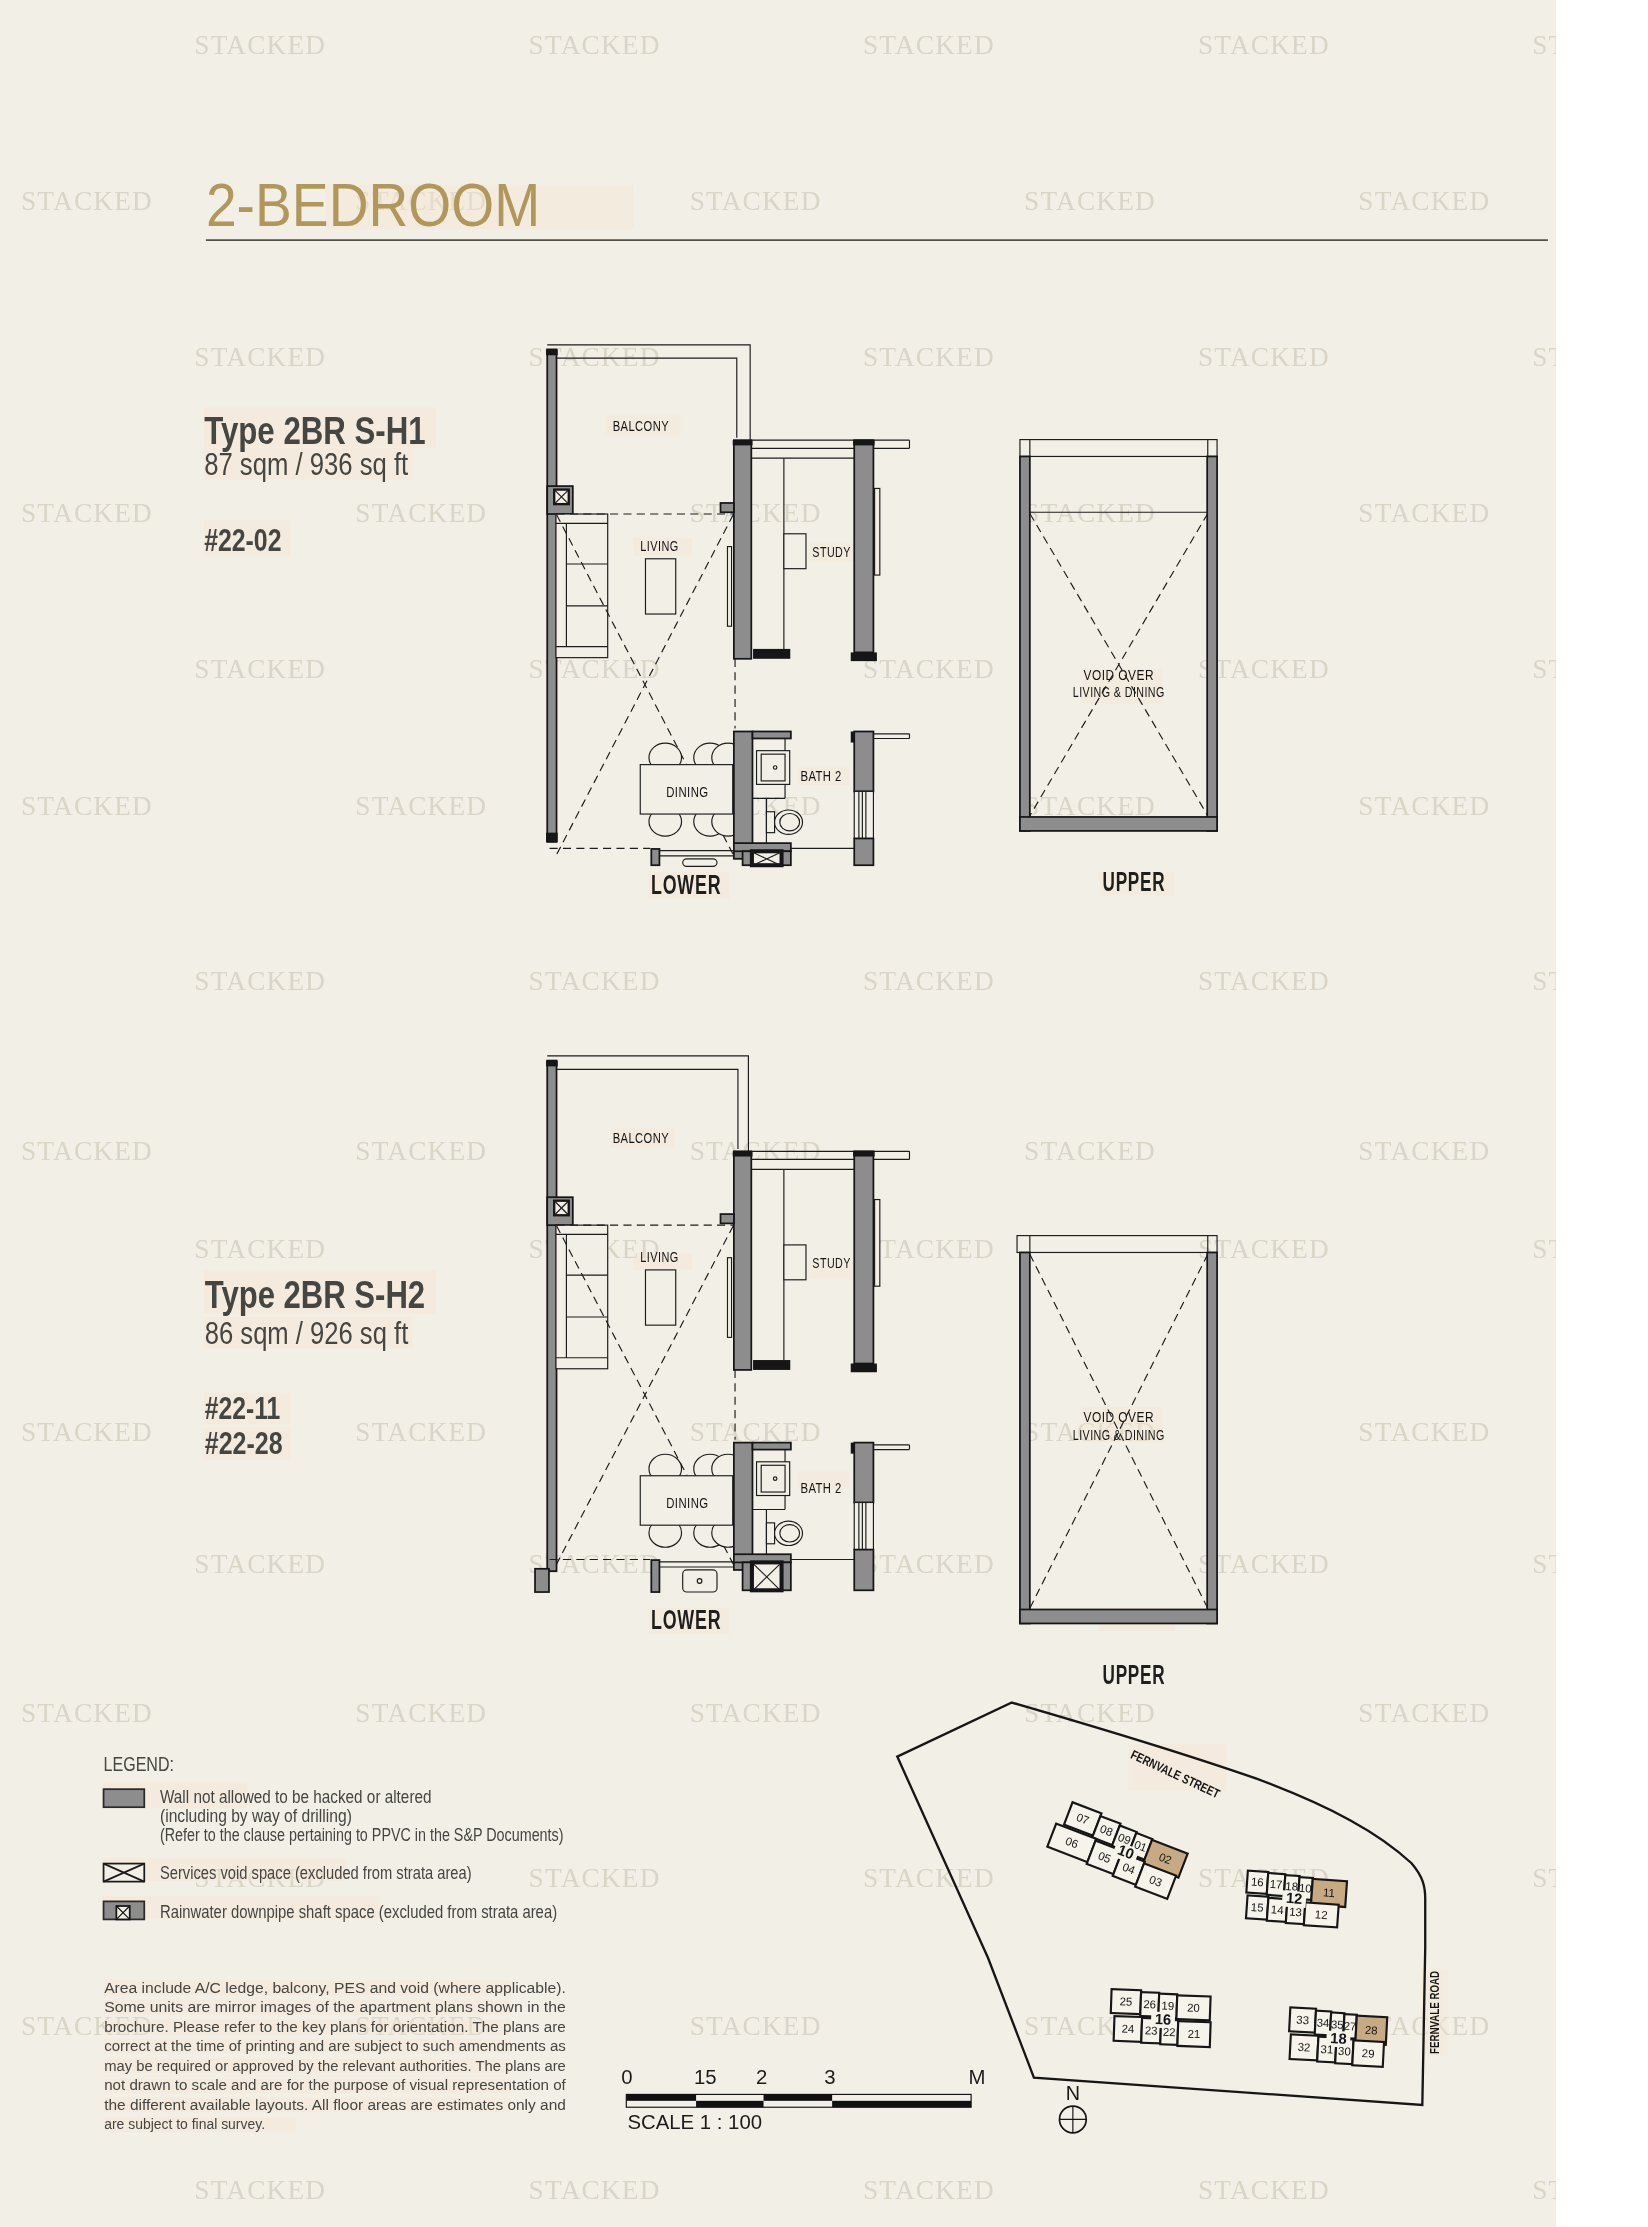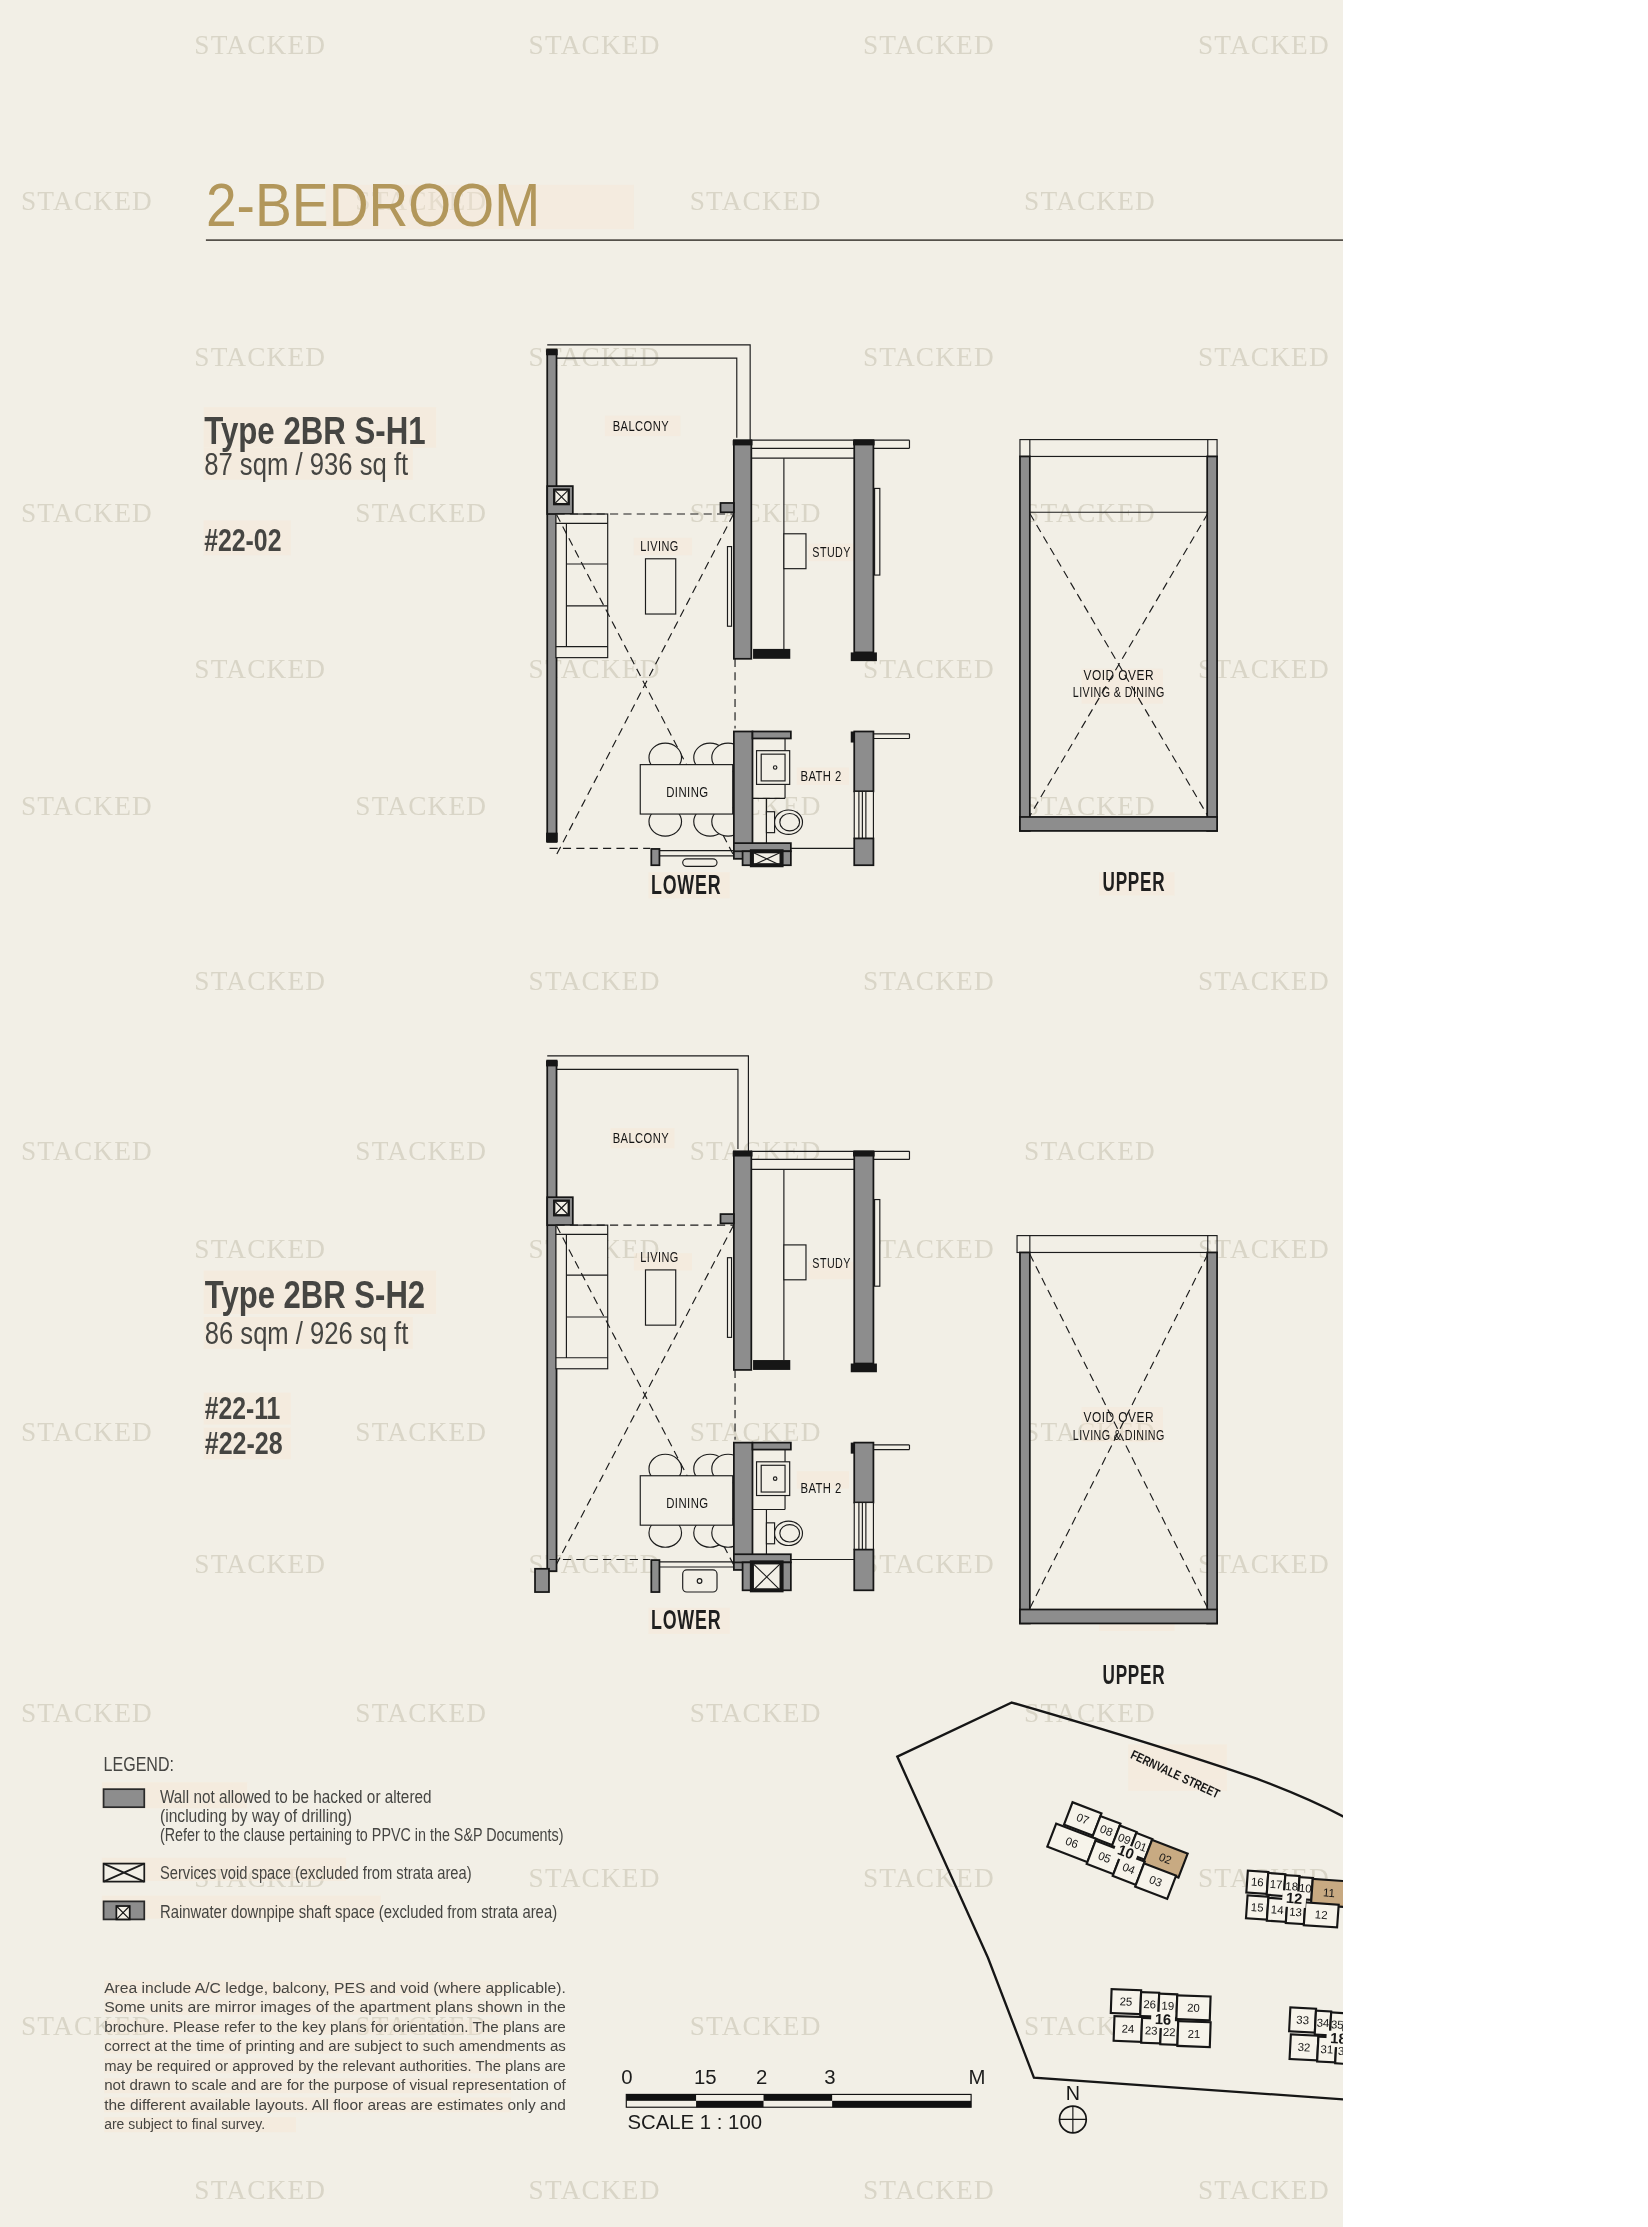--- a/index.html
+++ b/index.html
@@ -1,15 +1,15 @@
 <!DOCTYPE html>
 <html style="font-size:9.3px"><head><meta charset="utf-8">
 <style>
 html,body{margin:0;padding:0;}
-.page{position:relative;width:1343px;height:2227px;overflow:hidden;background:#f2efe6;}
+.page{position:relative;width:1556px;height:2227px;overflow:hidden;background:#f2efe6;}
 text{font-family:"Liberation Sans",sans-serif;}
 .wm{font-family:"Liberation Serif",serif;font-size:47px;letter-spacing:2px;fill:#d9d5c7;}
 .rl{font-size:26px;fill:#141414;letter-spacing:1px;}
 .big{font-size:46px;font-weight:bold;fill:#1f1f1f;letter-spacing:2px;}
 .thin{stroke:#1c1c1c;stroke-width:2;fill:none;}
 .dash{stroke:#1c1c1c;stroke-width:2;fill:none;stroke-dasharray:14 9;}
 .wall{fill:#8d8d8d;stroke:#161616;stroke-width:3;}
 .furn{fill:#f2efe6;stroke:#1c1c1c;stroke-width:2;}
 .blk{fill:#161616;}
 </style></head><body>

